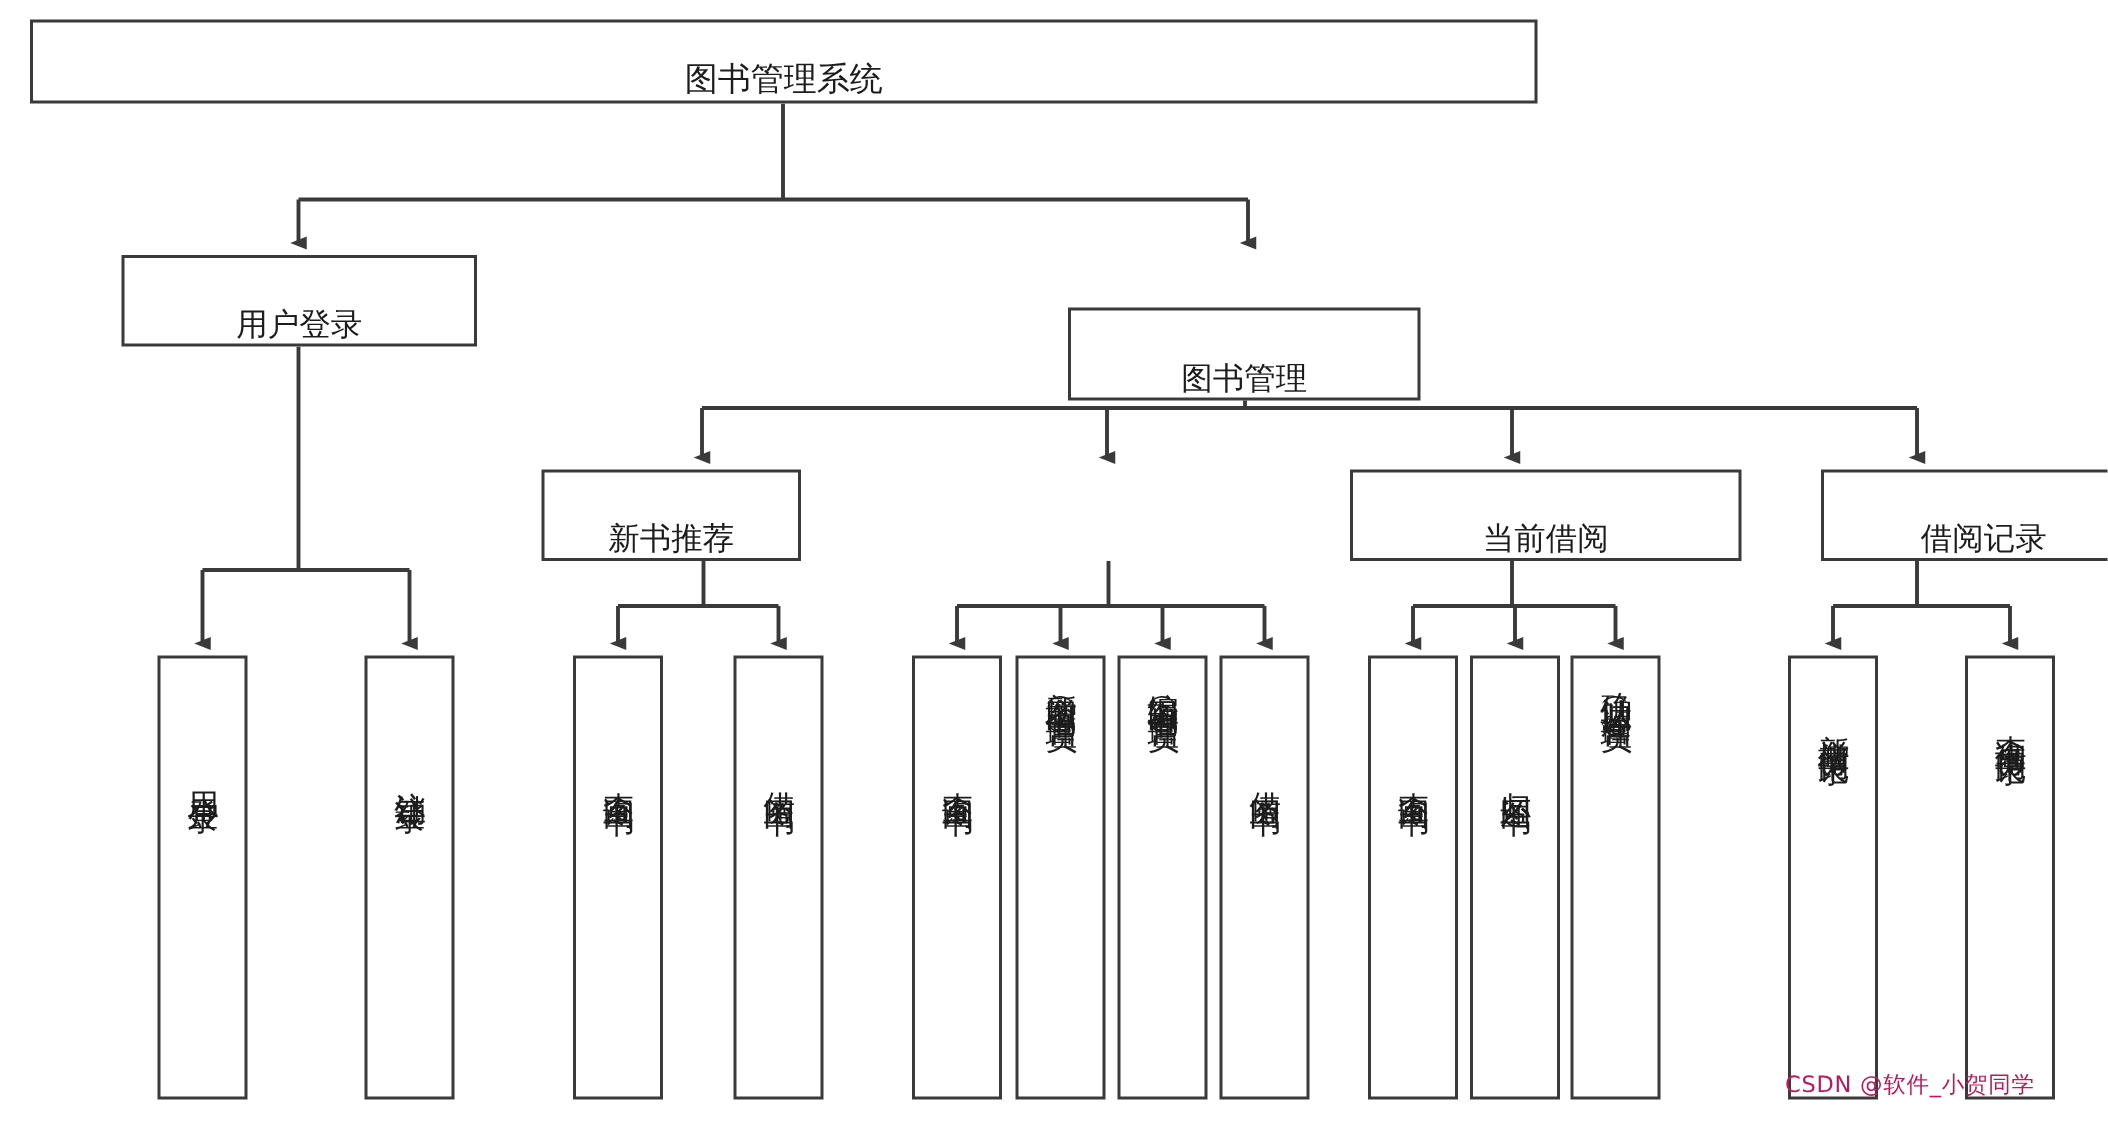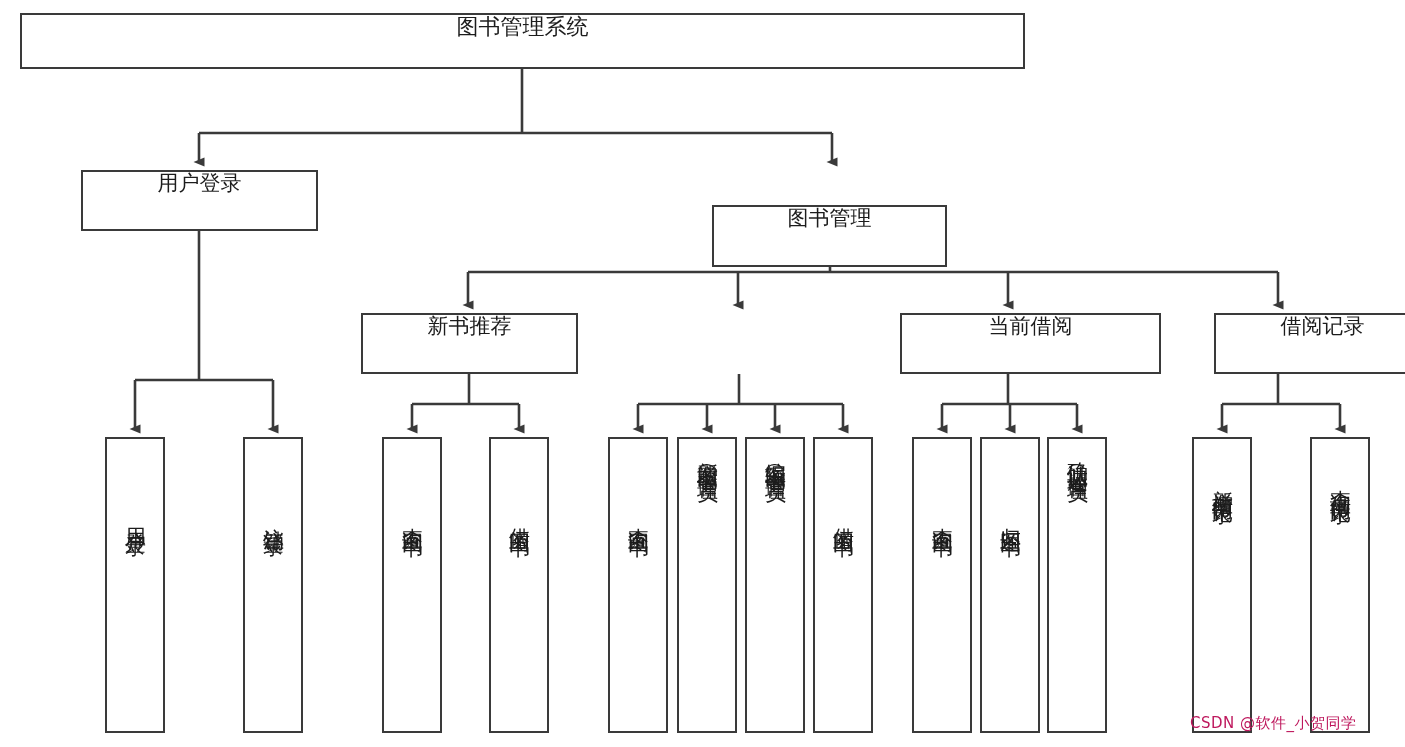--- a/index.html
+++ b/index.html
@@ -11,21 +11,21 @@
   }
   #diagram-root{position:relative;width:1405px;height:747px;}
   svg.edges{position:absolute;left:0;top:0;width:1405px;height:747px;}
 
   .node{
     position:absolute;
     box-sizing:border-box;
     background:#ffffff;
     border:2.5px solid #3a3a3a;
     display:flex;
-    align-items:flex-start;
+    align-items:flex-end;
     justify-content:center;
     color:#1c1c1c;
   }
   .node .lbl{
     display:block;
     text-align:center;
     line-height:1.12;
     white-space:nowrap;
   }
   .node.h .lbl{font-size:21px;}
@@ -112,21 +112,21 @@
     <span class="lbl">图书管理系统</span>
   </div>
 
   <div class="node h" style="left:81px;top:170px;width:237px;height:61px;">
     <span class="lbl">用户登录</span>
   </div>
   <div class="node h" style="left:712px;top:170px;width:235px;height:62px;margin-top:35px;">
     <span class="lbl">图书管理</span>
   </div>
 
-  <div class="node h" style="left:361px;top:313px;width:217px;height:61px;">
+  <div class="node h" style="left:361px;top:313px;width:173px;height:61px;">
     <span class="lbl">新书推荐</span>
   </div>
   <div class="node h" style="left:900px;top:313px;width:261px;height:61px;">
     <span class="lbl">当前借阅</span>
   </div>
   <div class="node h" style="left:1170px;top:313px;width:217px;height:61px;margin-left:44px;">
     <span class="lbl">借阅记录</span>
   </div>
 
   <div class="node v" style="left:105px;top:437px;width:60px;height:296px;padding-top:72px;">

